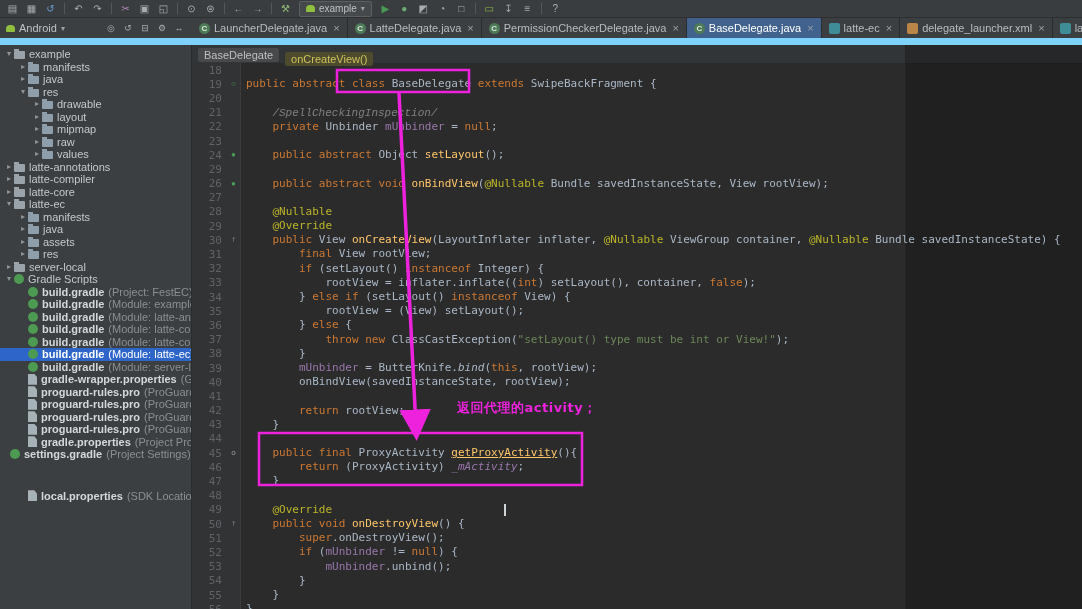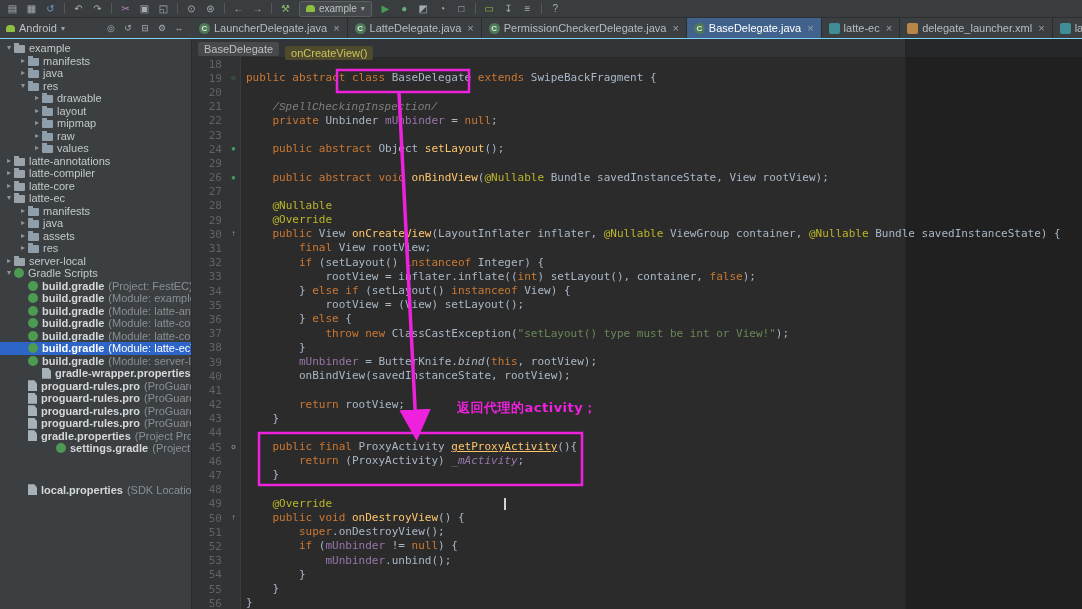--- a/index.html
+++ b/index.html
@@ -12,21 +12,21 @@
   .tb-ic{width:17px;height:15px;display:flex;align-items:center;justify-content:center;
          font-size:10px;color:#a7adb2;cursor:default;}
   .tb-sep{width:1px;height:11px;background:#55585a;margin:0 3px;}
   .run-config{display:flex;align-items:center;gap:4px;height:14px;padding:0 6px;margin:0 3px;
               background:#45494c;border:1px solid #5b5f62;border-radius:2px;
               font-size:10px;color:#bdc1c4;}
   .android-head{width:9px;height:7px;background:#8fbf3f;border-radius:4px 4px 1px 1px;display:inline-block;}
   .caret-down{font-size:8px;color:#9aa0a5;}
 
   
-  .navrow{height:20px;display:flex;background:#3c3f41;border-bottom:1px solid #7dd3fc;}
+  .navrow{height:20px;display:flex;background:#3c3f41;border-bottom:7px solid #7dd3fc;}
   .proj-select{width:192px;flex:none;display:flex;align-items:center;gap:4px;
                padding:0 6px;font-size:11px;color:#bdc1c4;box-sizing:border-box;}
   .nav-icons{margin-left:auto;display:flex;gap:3px;}
   .nav-icons .tb-ic{width:14px;font-size:9px;}
   .tabsbar{flex:1;display:flex;align-items:stretch;background:#282b2d;overflow:hidden;}
   .tab{display:flex;align-items:center;gap:4px;padding:0 7px;font-size:11px;color:#b6bcc0;
        background:#3c3f41;border-right:1px solid #2a2c2e;white-space:nowrap;}
   .tab.sel{background:#41628c;color:#ffffff;}
   .tab-ic{flex:none;width:11px;height:11px;border-radius:50%;background:#4d7a57;color:#dfe8df;
           font-size:8px;line-height:11px;text-align:center;font-weight:bold;}
@@ -316,21 +316,21 @@
           <span class="tico tic-gradle"></span>
           <span class="lbl b">build.gradle</span>
           <span class="qual">(Module: latte-ec)</span>
         </div>
         <div class="trow" style="padding-left: 18px;">
           <span class="arrow"></span>
           <span class="tico tic-gradle"></span>
           <span class="lbl b">build.gradle</span>
           <span class="qual">(Module: server-local)</span>
         </div>
-        <div class="trow" style="padding-left: 32px;">
+        <div class="trow" style="padding-left: 18px;">
           <span class="arrow"></span>
           <span class="tico tic-file"></span>
           <span class="lbl b">gradle-wrapper.properties</span>
           <span class="qual">(Gradle Version)</span>
         </div>
         <div class="trow" style="padding-left: 18px;">
           <span class="arrow"></span>
           <span class="tico tic-file"></span>
           <span class="lbl b">proguard-rules.pro</span>
           <span class="qual">(ProGuard Rules for example)</span>
@@ -352,21 +352,21 @@
           <span class="tico tic-file"></span>
           <span class="lbl b">proguard-rules.pro</span>
           <span class="qual">(ProGuard Rules for server-local)</span>
         </div>
         <div class="trow" style="padding-left: 18px;">
           <span class="arrow"></span>
           <span class="tico tic-file"></span>
           <span class="lbl b">gradle.properties</span>
           <span class="qual">(Project Properties)</span>
         </div>
-        <div class="trow" style="padding-left: 10px; margin-left: 36px;">
+        <div class="trow" style="padding-left: 0;">
           <span class="arrow"></span>
           <span class="tico tic-gradle"></span>
           <span class="lbl b">settings.gradle</span>
           <span class="qual">(Project Settings)</span>
         </div>
         <div class="trow" style="padding-left: 18px; margin-top: 29px;">
           <span class="arrow"></span>
           <span class="tico tic-file"></span>
           <span class="lbl b">local.properties</span>
           <span class="qual">(SDK Location)</span>

